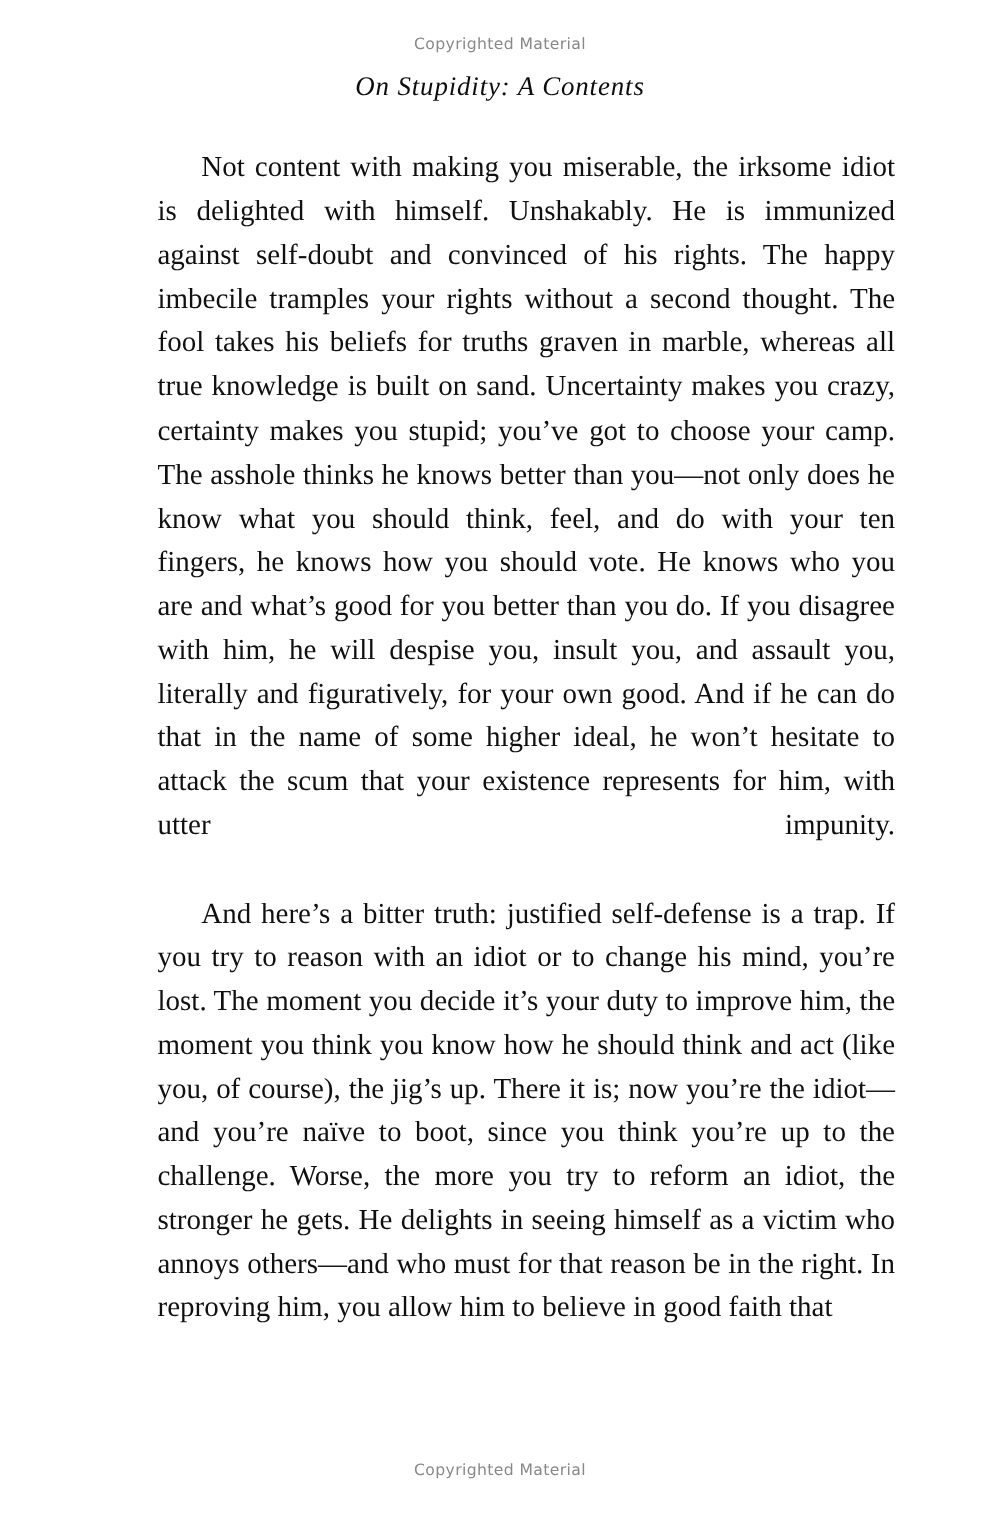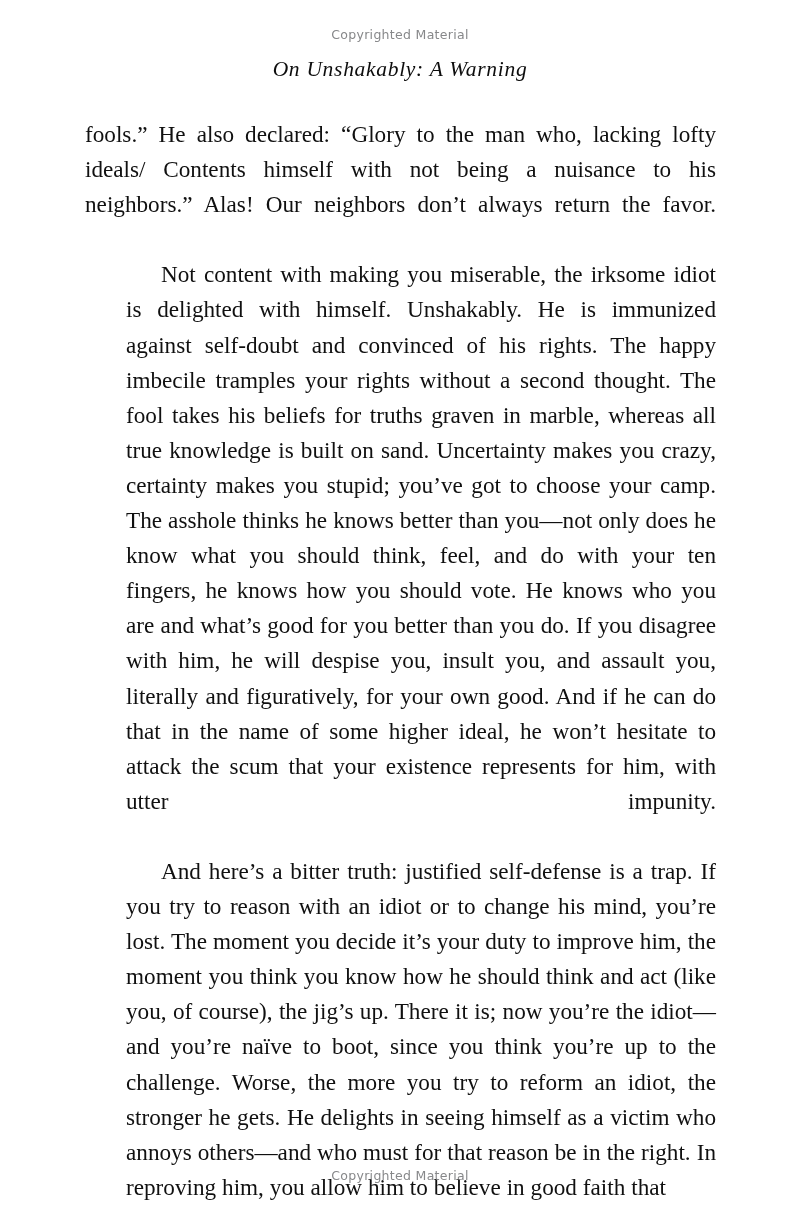--- a/index.html
+++ b/index.html
@@ -97,24 +97,23 @@
     letter-spacing: 0.4px;
   }
 </style>
 </head>
 <body>
 
 <div class="page">
 
   <div class="watermark watermark-top">Copyrighted Material</div>
 
-  <div class="running-head">On Unshakably: A Warning</div>
+  <div class="running-head">On Stupidity: A Contents</div>
 
   <div class="body-text">
-    <p style="text-indent: 0px;">fools.” He also declared: “Glory to the man who, lacking lofty ideals/ Contents himself with not being a nuisance to his neighbors.” Alas! Our neighbors don’t always return the favor.</p>
     <p class="indent" style="text-indent: 35px;">Not content with making you miserable, the irksome idiot is delighted with himself. Unshakably. He is immunized against self-doubt and convinced of his rights. The happy imbecile tramples your rights without a second thought. The fool takes his beliefs for truths graven in marble, whereas all true knowledge is built on sand. Uncertainty makes you crazy, certainty makes you stupid; you’ve got to choose your camp. The asshole thinks he knows better than you—not only does he know what you should think, feel, and do with your ten fingers, he knows how you should vote. He knows who you are and what’s good for you better than you do. If you disagree with him, he will despise you, insult you, and assault you, literally and figuratively, for your own good. And if he can do that in the name of some higher ideal, he won’t hesitate to attack the scum that your existence represents for him, with utter impunity.</p>
     <p class="indent no-stretch" style="text-indent: 35px;">And here’s a bitter truth: justified self-defense is a trap. If you try to reason with an idiot or to change his mind, you’re lost. The moment you decide it’s your duty to improve him, the moment you think you know how he should think and act (like you, of course), the jig’s up. There it is; now you’re the idiot—and you’re naïve to boot, since you think you’re up to the challenge. Worse, the more you try to reform an idiot, the stronger he gets. He delights in seeing himself as a victim who annoys others—and who must for that reason be in the right. In reproving him, you allow him to believe in good faith that</p>
   </div>
 
 
   <div class="watermark watermark-bottom">Copyrighted Material</div>
 
 </div>
 
 </body></html>

